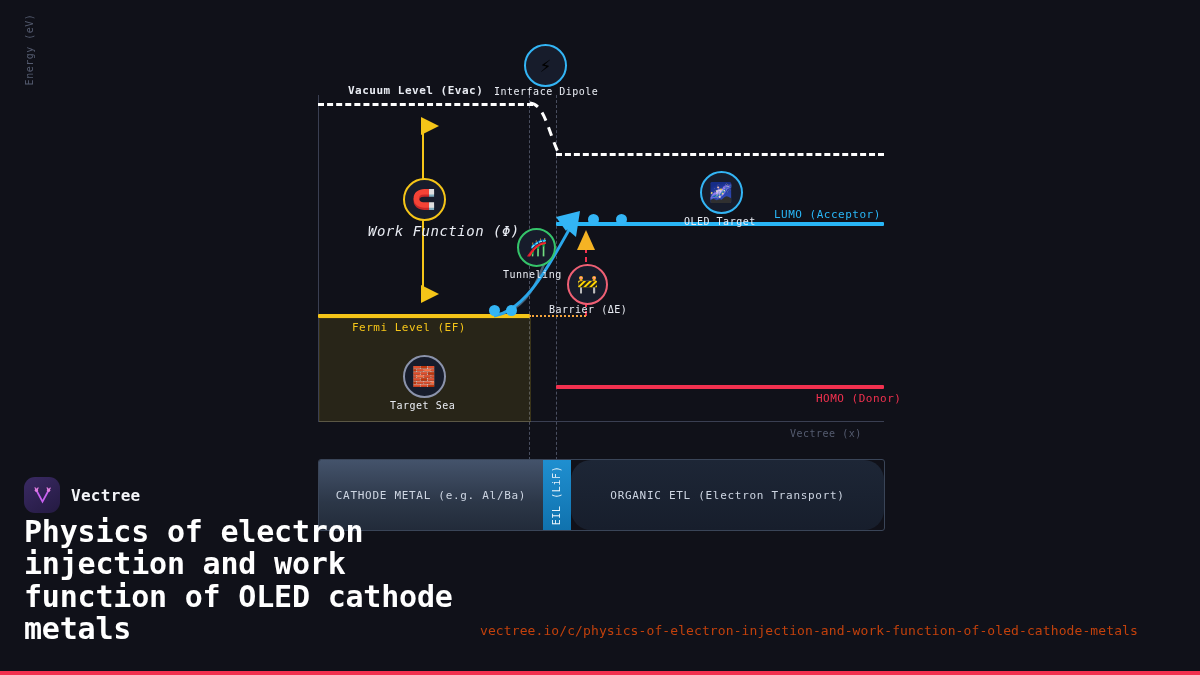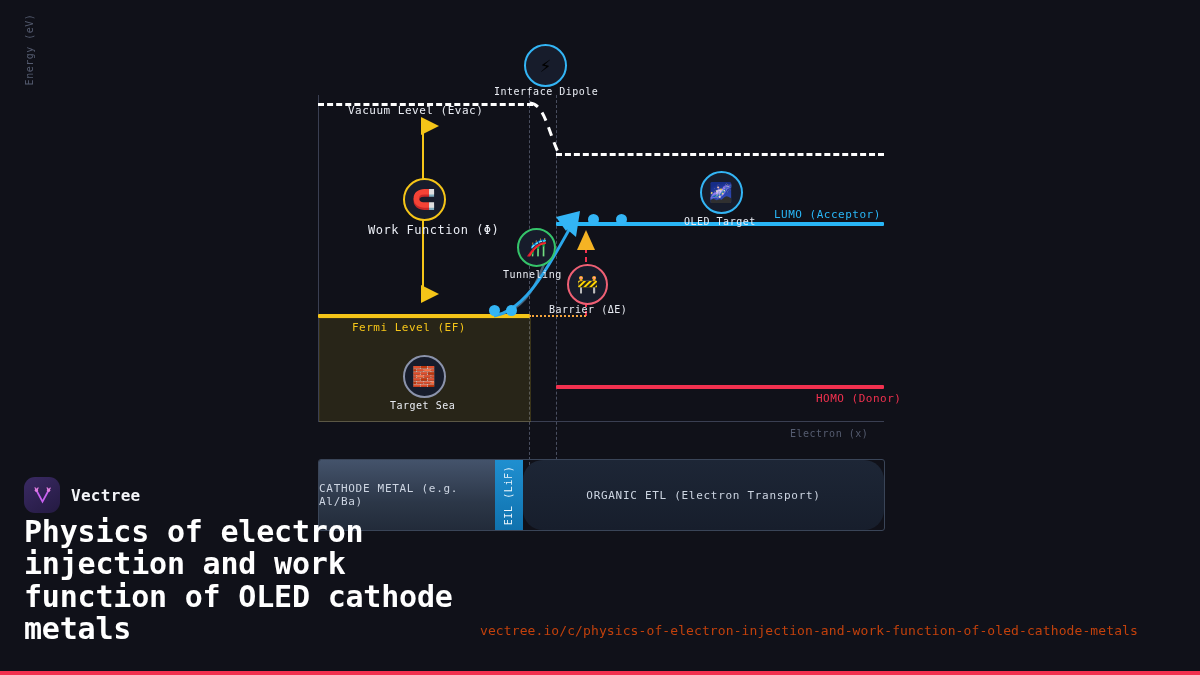--- a/index.html
+++ b/index.html
@@ -25,38 +25,38 @@
   
   .guide{width:0;border-left:1px dashed #4a4f60;top:95px;height:370px;}
   #guide-cathode{left:529px;}
   #guide-etl{left:556px;}
 
   
   #vacuum-left{left:318px;top:103px;width:215px;height:0;
     border-top:3px dashed #ffffff;}
   #vacuum-right{left:556px;top:153px;width:328px;height:0;
     border-top:3px dashed #ffffff;}
-  #vacuum-label{left:348px;top:104px;font-size:11px;color:#e9ecf3;letter-spacing:.5px;}
+  #vacuum-label{left:348px;top:84px;font-size:11px;color:#e9ecf3;letter-spacing:.5px;font-weight:bold;}
   #vacuum-drop{left:520px;top:98px;}
 
   
   #fermi-sea-box{left:319px;top:318px;width:210px;height:102px;
     background:rgba(212,175,25,.13);border:1px solid rgba(212,175,25,.10);}
   #fermi-line{left:318px;top:314px;width:212px;height:4px;background:#f5c518;border-radius:1px;}
   #fermi-label{left:352px;top:321px;font-size:11px;color:#f5c518;letter-spacing:.5px;}
 
   
   #lumo-line{left:556px;top:222px;width:328px;height:4px;background:#29b6f6;border-radius:1px;}
   #lumo-label{left:774px;top:208px;font-size:11px;color:#29b6f6;letter-spacing:.5px;text-align:center;}
   #homo-line{left:556px;top:385px;width:328px;height:4px;background:#f2314f;border-radius:1px;}
   #homo-label{left:776px;top:392px;font-size:11px;color:#f2314f;letter-spacing:.5px;padding-left:40px;}
 
   
   #work-function-arrow{left:403px;top:104px;}
-  #work-function-label{left:368px;top:223px;font-size:12px;color:#e9ecf3;letter-spacing:.5px;}
+  #work-function-label{left:368px;top:223px;font-size:14px;color:#e9ecf3;letter-spacing:.5px;font-style:italic;}
 
   
   #barrier-arrow{left:571px;top:224px;}
   #barrier-baseline{left:529px;top:315px;width:57px;height:0;border-top:2px dotted #f2a33c;}
   #barrier-label{left:549px;top:304px;font-size:10px;color:#e9ecf3;letter-spacing:.5px;text-align:right;}
 
   
   #tunneling-path{left:488px;top:205px;}
   #tunneling-label{left:503px;top:269px;font-size:10px;color:#e9ecf3;letter-spacing:.5px;}
 
@@ -82,21 +82,21 @@
   #badge-fermisea{left:403px;top:355px;width:39px;height:39px;border:2px solid #8b93ab;font-size:19px;}
   #label-fermisea{left:390px;top:400px;}
 
   
   #layer-stack{
     left:318px;top:459px;width:565px;height:70px;display:flex;
     border:1px solid #3a4558;border-radius:3px;overflow:hidden;
   }
   .layer{display:flex;align-items:center;justify-content:center;
     font-size:11px;letter-spacing:.7px;}
-  #layer-cathode{width:176px;
+  #layer-cathode{width:224px;
     background:linear-gradient(180deg,#44536b 0%,#2c3748 60%,#222b3a 100%);
     color:#cdd5e2;}
   #layer-eil{width:28px;
     background:linear-gradient(180deg,#1f8fd0 0%,#1072ae 100%);
     color:#eaf4fb;font-size:10px;letter-spacing:.6px;}
   #layer-eil span{transform:rotate(-90deg);white-space:nowrap;}
   #layer-etl{flex:1;
     background:linear-gradient(180deg,#1d2636 0%,#171e2c 100%);
     color:#cdd5e2;border-radius:20px;}
 
@@ -119,21 +119,21 @@
   #accent-bar{left:0;top:671px;width:1200px;height:4px;background:#f2314f;}
 </style>
 </head>
 <body>
 
 <div class="stage">
 
   <div class="abs" id="y-axis"></div>
   <div class="abs" id="x-axis"></div>
   <div class="abs" id="y-axis-label">Energy (eV)</div>
-  <div class="abs" id="x-axis-label">Electron (x)</div>
+  <div class="abs" id="x-axis-label">Vectree (x)</div>
 
   <div class="abs guide" id="guide-cathode"></div>
   <div class="abs guide" id="guide-etl"></div>
 
   <div class="abs" id="fermi-sea-box"></div>
 
   <div class="abs" id="vacuum-left"></div>
   <div class="abs" id="vacuum-right"></div>
   <svg class="abs" id="vacuum-drop" width="50" height="70">
     <path d="M 10 5 C 24 6, 28 32, 38 54 L 40 57" fill="none" stroke="#ffffff" stroke-width="3" stroke-dasharray="9 7"></path>

